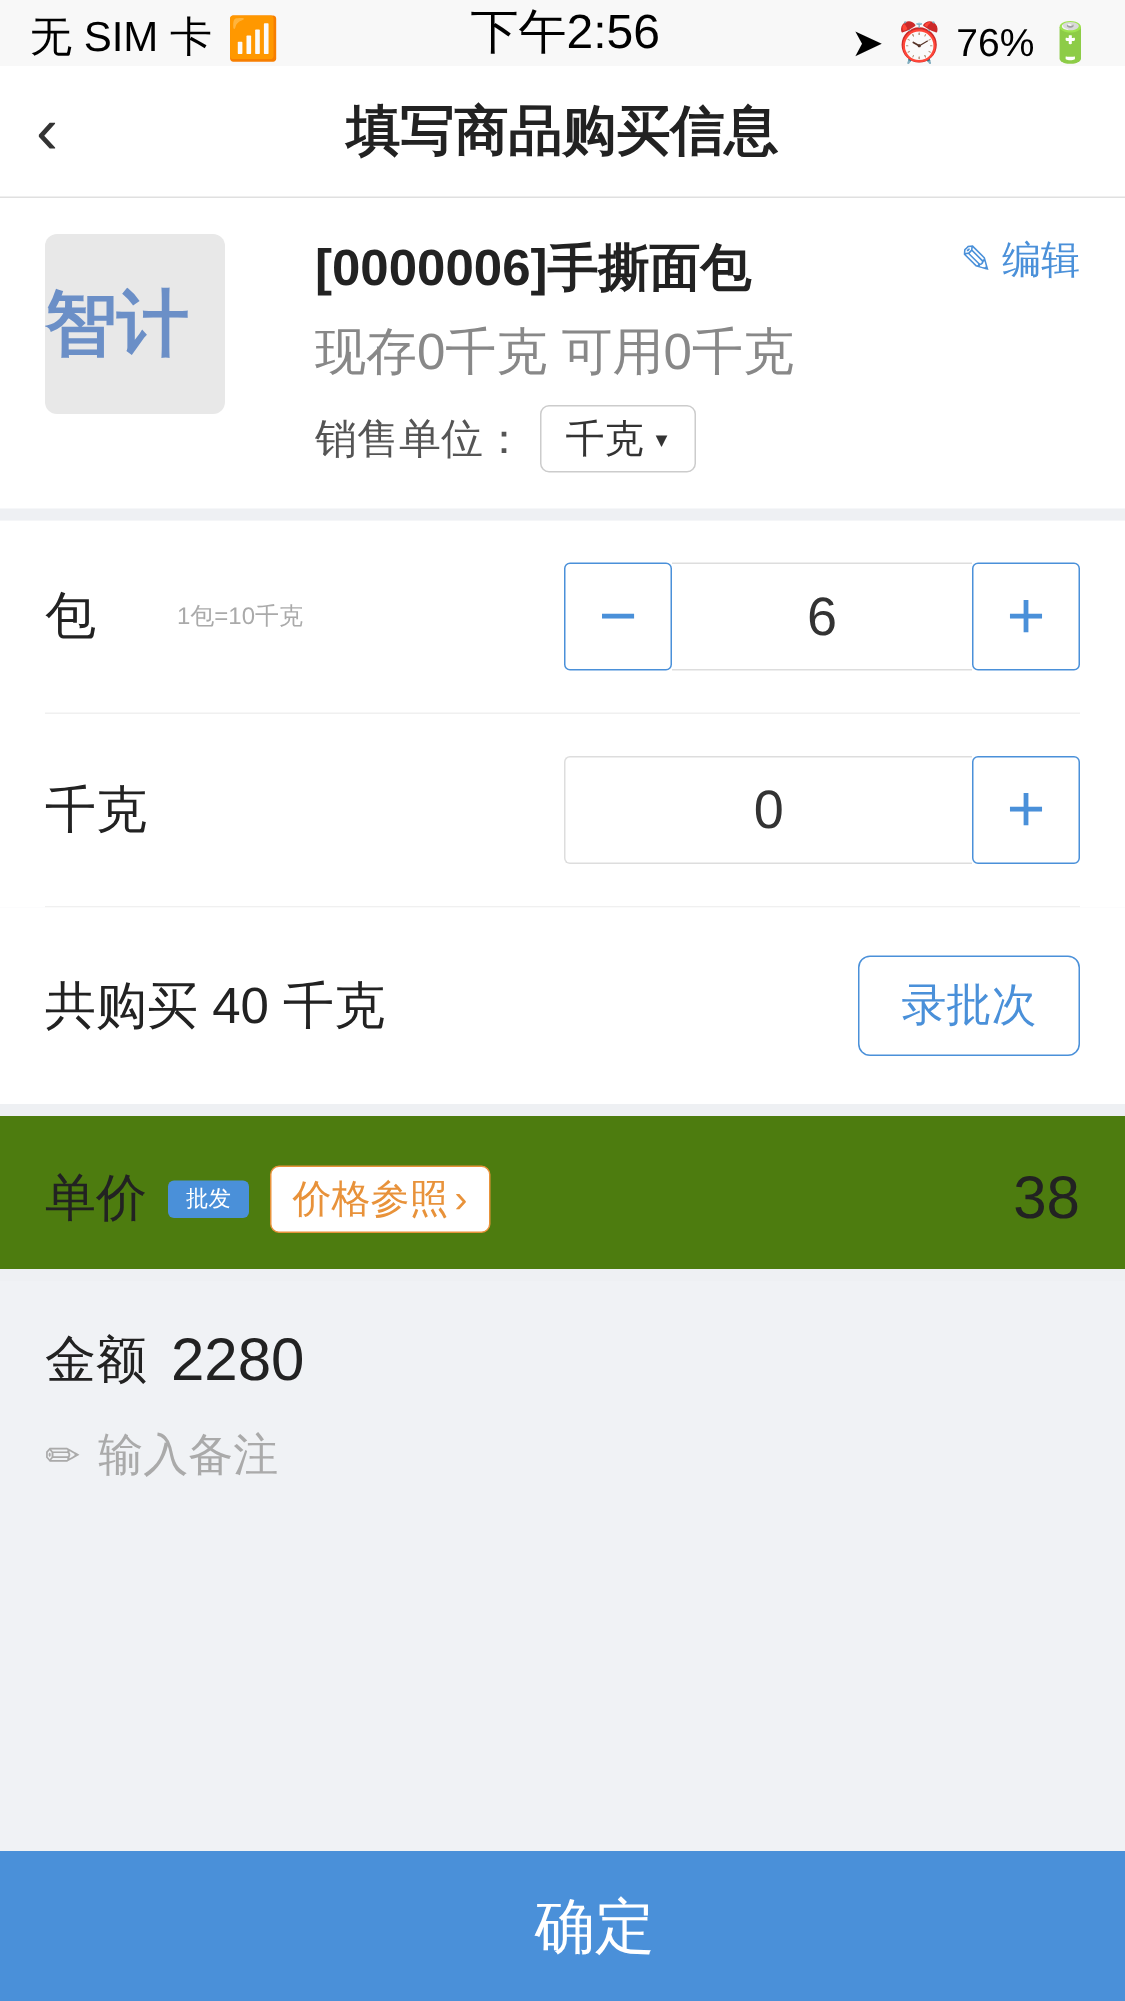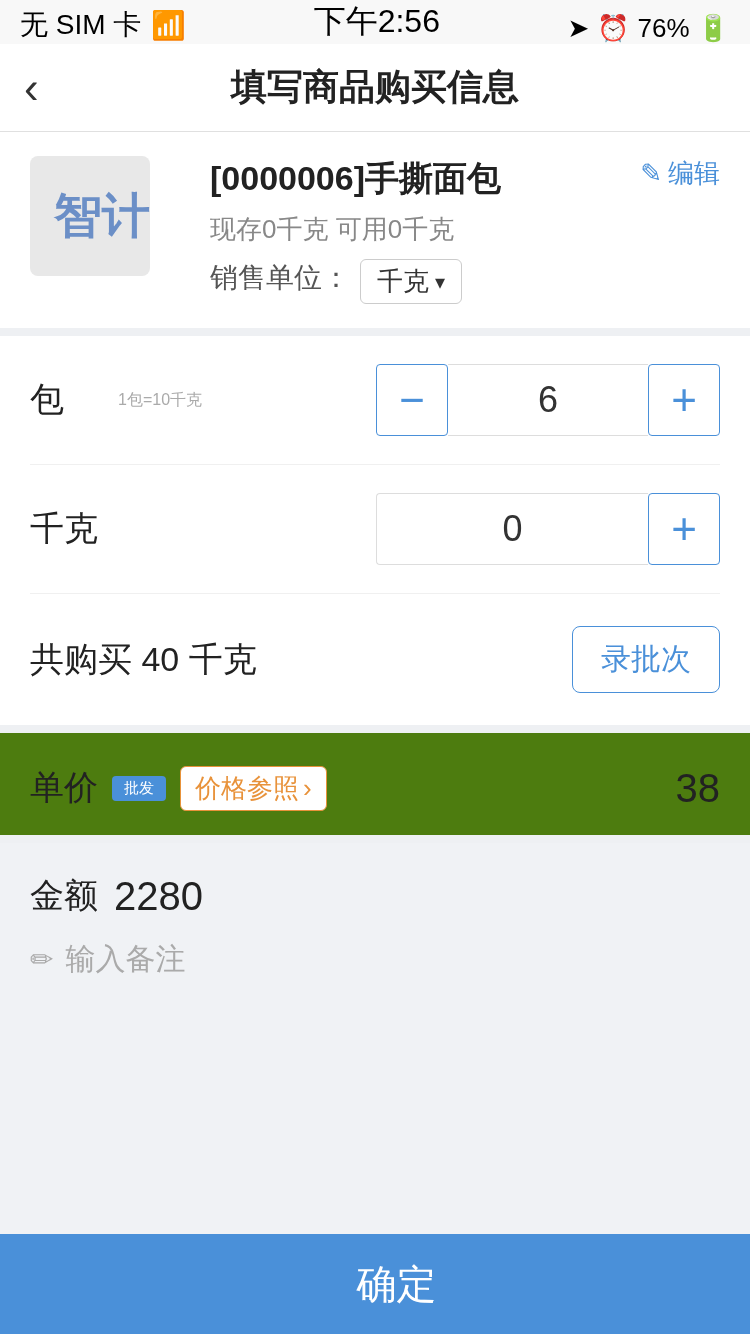--- a/index.html
+++ b/index.html
@@ -64,47 +64,48 @@
       gap: 20px;
       border-bottom: 8px solid #eef0f3;
     }
     .product-image {
       width: 120px;
       height: 120px;
       background: #e8e8e8;
       border-radius: 8px;
       display: flex;
       align-items: center;
-      justify-content: flex-end;
+      justify-content: flex-start;
       flex-shrink: 0;
       overflow: hidden;
     }
     .product-logo {
       font-size: 48px;
       color: #6b8fc7;
       font-weight: bold;
     }
     .product-info { flex: 1; margin-left: 40px; }
     .product-name {
       font-size: 34px;
       font-weight: 600;
       color: #222;
       margin-bottom: 10px;
     }
     .product-stock {
-      font-size: 26px;
+      font-size: 34px;
       color: #888;
       margin-bottom: 12px;
     }
     .product-unit-row {
       display: flex;
-      align-items: flex-start;
+      align-items: center;
       gap: 10px;
       font-size: 28px;
       color: #555;
+      font-family: Liberation Mono, monospace;
     }
     .unit-selector {
       border: 1px solid #ccc;
       border-radius: 6px;
       padding: 4px 16px;
       font-size: 26px;
       color: #333;
       background: #fff;
       display: flex;
       align-items: center;

